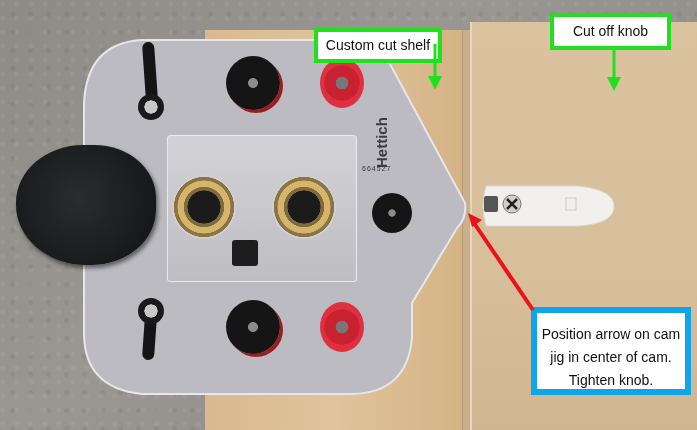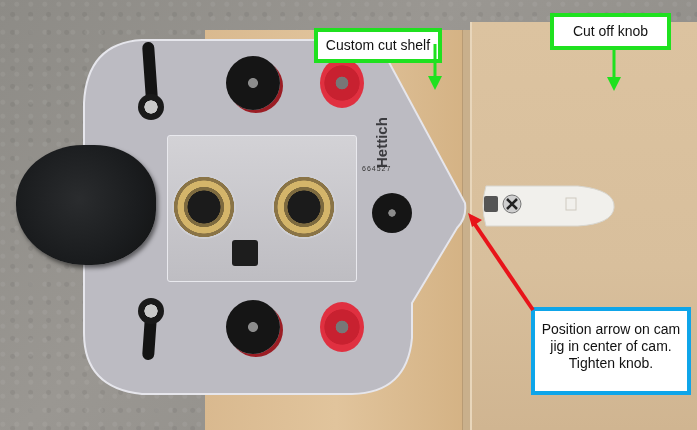--- a/index.html
+++ b/index.html
@@ -28,21 +28,21 @@
   .dial.small { width: 40px; height: 40px; box-shadow: none; }
   .red-cap { position: absolute; width: 44px; height: 50px; border-radius: 50%;
       background: radial-gradient(circle, #777 0 18%, #c82130 20% 52%, #e03040 54% 80%, #9b1520 82% 100%); }
   .lever { position: absolute; width: 12px; height: 60px; background: #141414; border-radius: 6px; }
   .pivot { position: absolute; width: 26px; height: 26px; border-radius: 50%; background: radial-gradient(circle,#c9c9c9 0 35%,#1a1a1a 37% 100%); }
   .brand { position: absolute; left: 362px; top: 118px; width: 40px; height: 60px; transform: rotate(-90deg); transform-origin: center; font-weight: bold; font-size: 15px; color: #3b3b3f; text-align: center; line-height: 60px; }
   .serial { position: absolute; left: 362px; top: 165px; font-size: 7px; color: #333; letter-spacing: 1px; }
   .hinge { position: absolute; left: 478px; top: 180px; width: 138px; height: 50px; }
   .label-box { position: absolute; background: #fff; font-size: 14px; color: #111; text-align: center; box-sizing: border-box; }
   .label-green { border: 4px solid #1fe11f; }
-  .label-red { border: 4px solid #0ea5e9; font-size: 14px; line-height: 17px; padding-top: 10px; }
+  .label-red { border: 6px solid #0ea5e9; font-size: 14px; line-height: 23px; padding-top: 10px; }
   .arrows { position: absolute; inset: 0; pointer-events: none; }
 </style>
 </head>
 <body>
 
 <div class="scene">
   <div class="concrete-noise"></div>
   <div class="shelf"></div>
   <div class="shelf-edge"></div>
   <div class="cutoff"></div>

